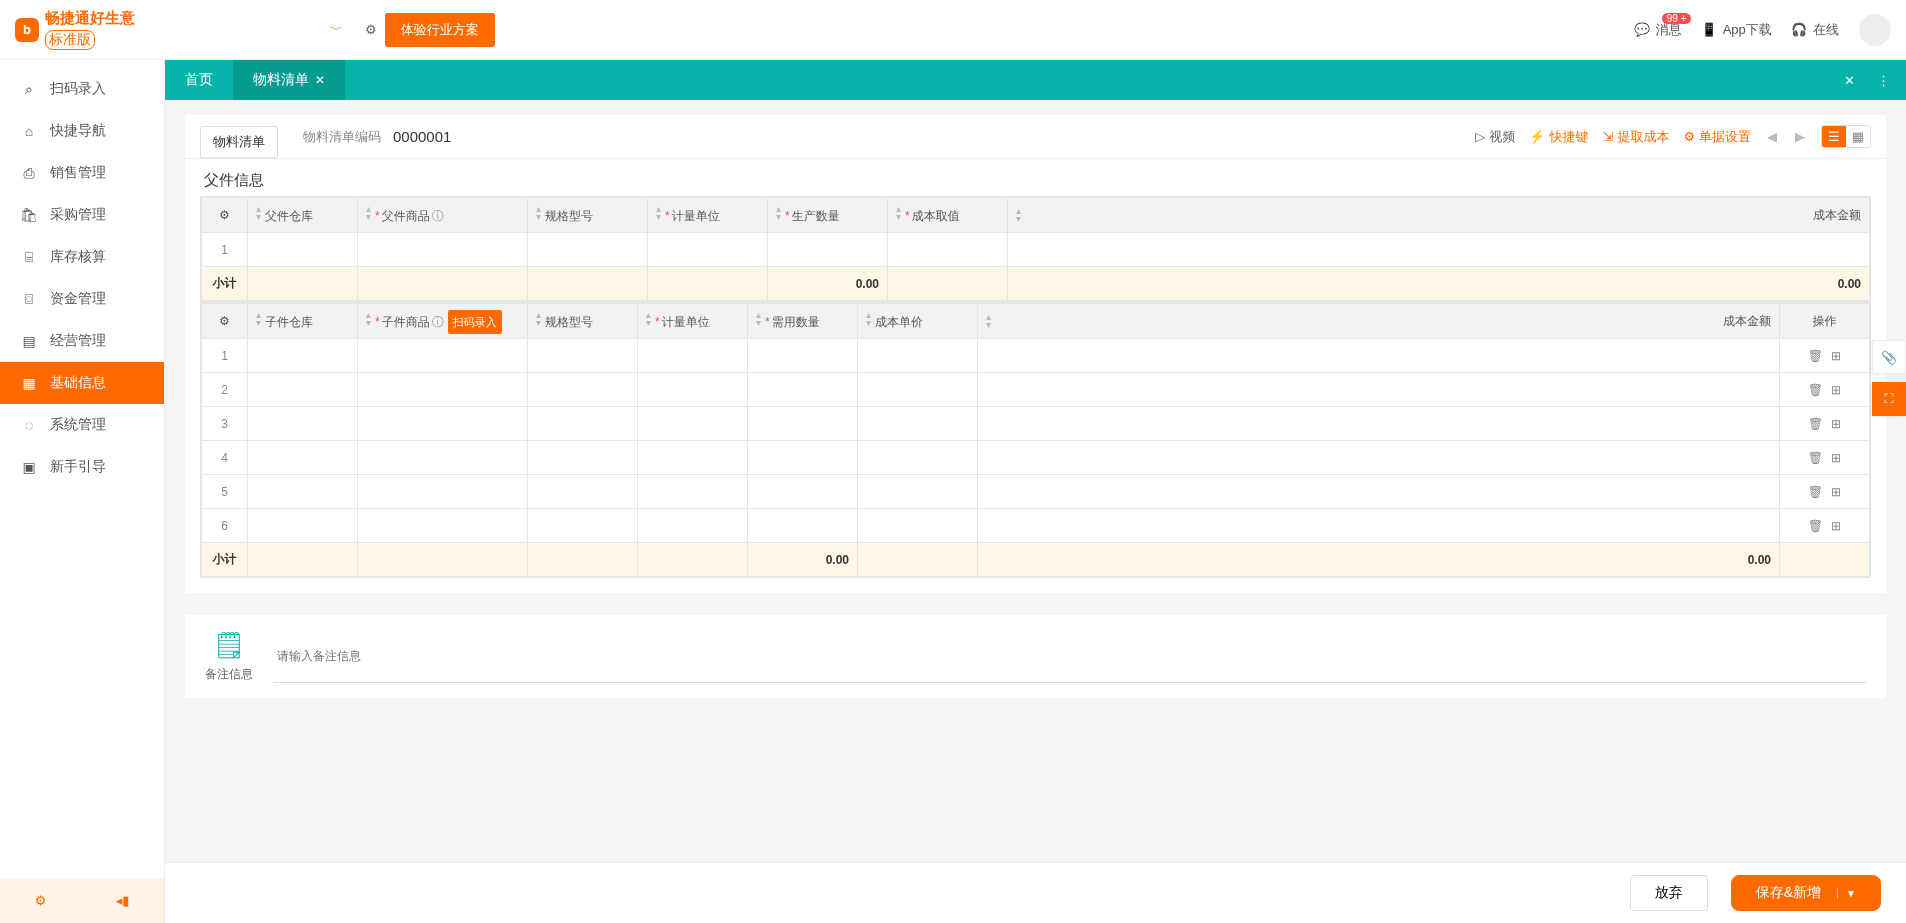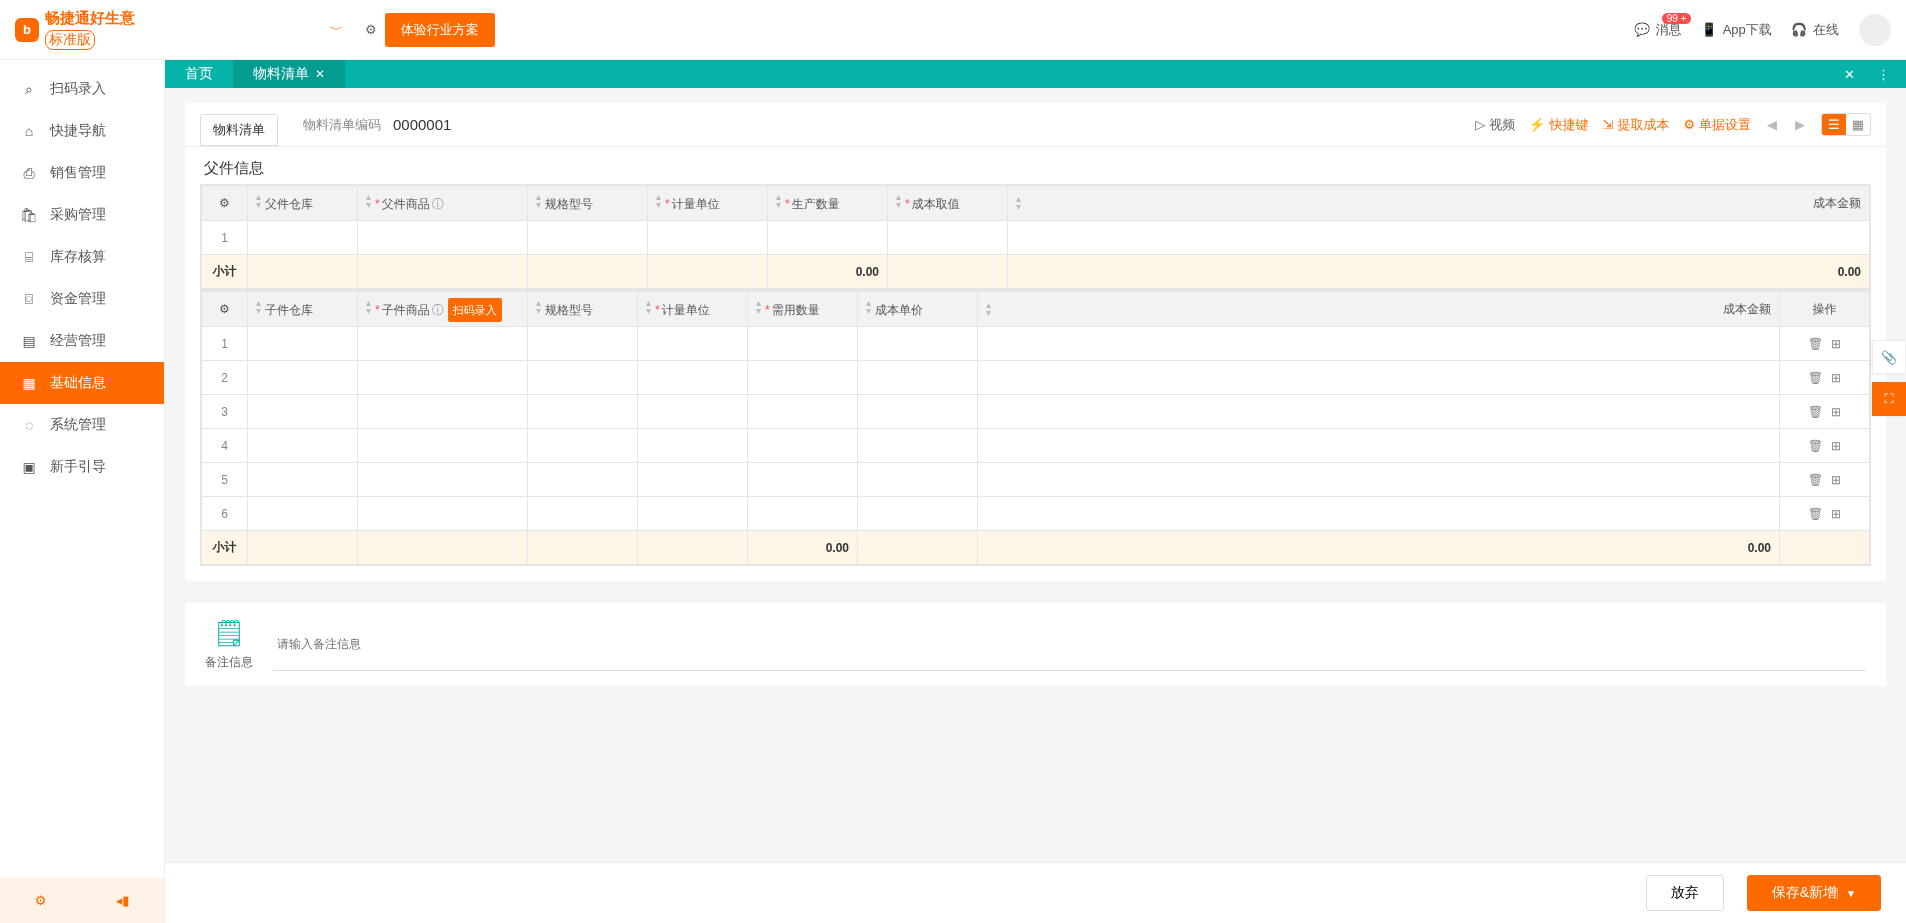--- a/index.html
+++ b/index.html
@@ -29,21 +29,21 @@
 .sidebar { width: 165px; background: #fff; display: flex; flex-direction: column; border-right: 1px solid #eee; }
 .side-menu { flex: 1; padding-top: 8px; }
 .side-item { display: flex; align-items: center; gap: 12px; padding: 12px 20px; color: #555; cursor: pointer; font-size: 14px; }
 .side-item.active { background: #ff6a00; color: #fff; }
 .side-item .icon { width: 18px; text-align: center; }
 .sidebar-bottom { height: 45px; background: #fff3e8; display: flex; align-items: center; justify-content: space-around; color: #ff6a00; }
 .sb-btn { cursor: pointer; }
 
 
 .main { flex: 1; display: flex; flex-direction: column; min-width: 0; position: relative; }
-.tabs-bar { height: 28px; background: #06b3a8; display: flex; align-items: stretch; color: #fff; }
+.tabs-bar { height: 40px; background: #06b3a8; display: flex; align-items: stretch; color: #fff; }
 .tab { padding: 0 20px; display: flex; align-items: center; gap: 6px; cursor: pointer; font-size: 14px; }
 .tab.active { background: #049b91; }
 .tab-close { font-size: 12px; cursor: pointer; }
 .tabs-right { margin-left: auto; display: flex; align-items: center; padding: 0 10px; gap: 10px; }
 .tabs-right .tbtn { cursor: pointer; padding: 2px 6px; }
 
 
 .content { flex: 1; padding: 15px 20px 0 20px; overflow: auto; display: flex; flex-direction: column; gap: 12px; }
 .panel { background: #fff; border-radius: 2px; }
 .panel-header { display: flex; align-items: center; padding: 10px 15px; border-bottom: 1px solid #eee; }
@@ -79,21 +79,21 @@
 
 .remark-panel { background: #fff; display: flex; padding: 15px 20px; gap: 20px; margin-top: 10px; }
 .remark-left { display: flex; flex-direction: column; align-items: center; gap: 5px; color: #06b3a8; }
 .remark-icon { font-size: 26px; }
 .remark-label { font-size: 12px; color: #666; }
 .remark-input { flex: 1; border: none; border-bottom: 1px solid #ddd; padding: 10px 4px; font-size: 12px; outline: none; }
 
 
 .footer { background: #fff; padding: 12px 25px; display: flex; justify-content: flex-end; gap: 15px; border-top: 1px solid #eee; }
 .btn { padding: 8px 24px; font-size: 14px; border-radius: 3px; cursor: pointer; border: 1px solid #ddd; background: #fff; margin-left: 8px; }
-.btn-primary { background: #ff6a00; color: #fff; border-color: #ff6a00; display: flex; align-items: center; gap: 0; }
+.btn-primary { background: #ff6a00; color: #fff; border-color: #ff6a00; display: flex; align-items: center; gap: 16px; border-radius: 8px; }
 .btn-primary .sep { border-left: 1px solid rgba(255,255,255,0.5); padding-left: 8px; font-size: 10px; }
 
 
 .float-right { position: absolute; right: 0; top: 280px; display: flex; flex-direction: column; gap: 8px; }
 .float-btn { width: 34px; height: 34px; background: #fff; border: 1px solid #eee; display: flex; align-items: center; justify-content: center; cursor: pointer; color: #888; box-shadow: -1px 1px 3px rgba(0,0,0,0.06);}
 .float-btn.orange { background: #ff6a00; color: #fff; border-color: #ff6a00; }
 </style>
 </head>
 <body>
 

